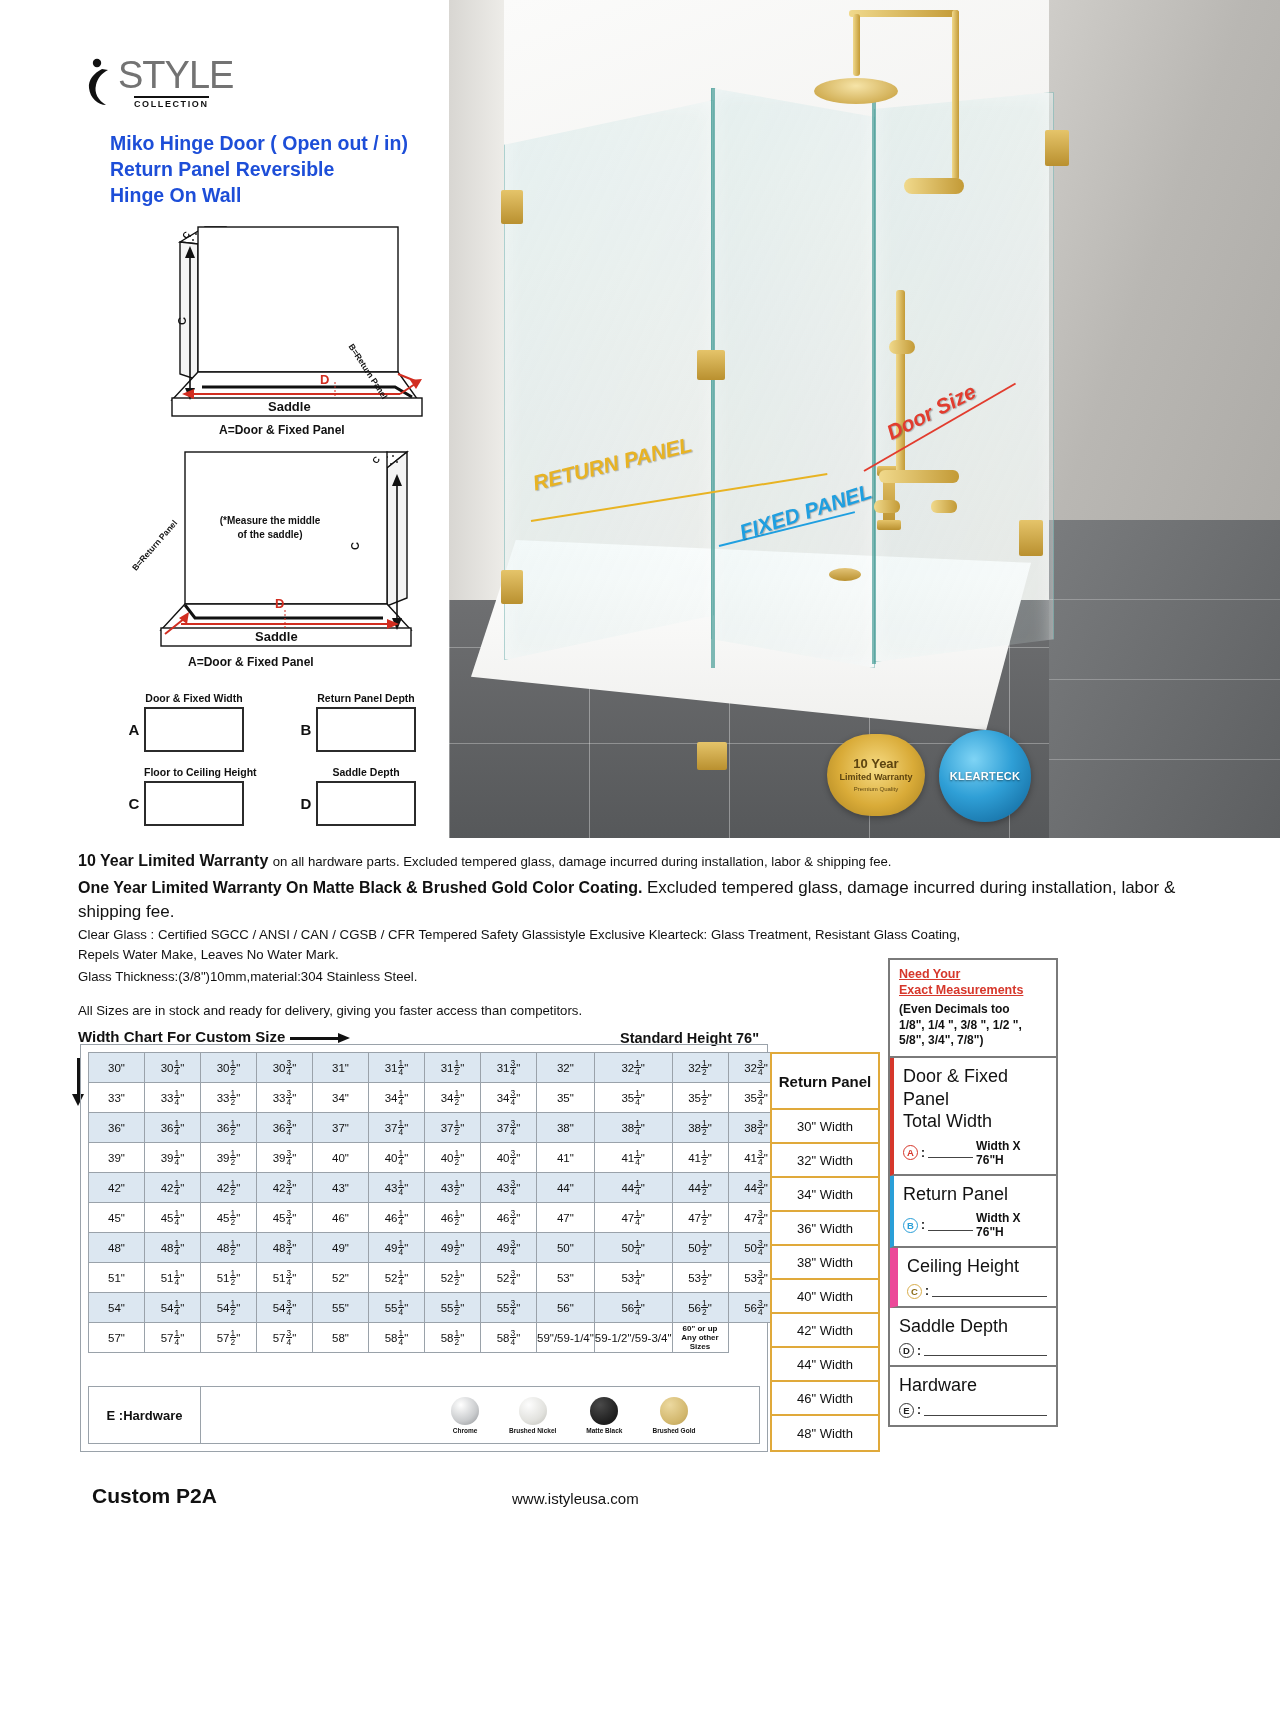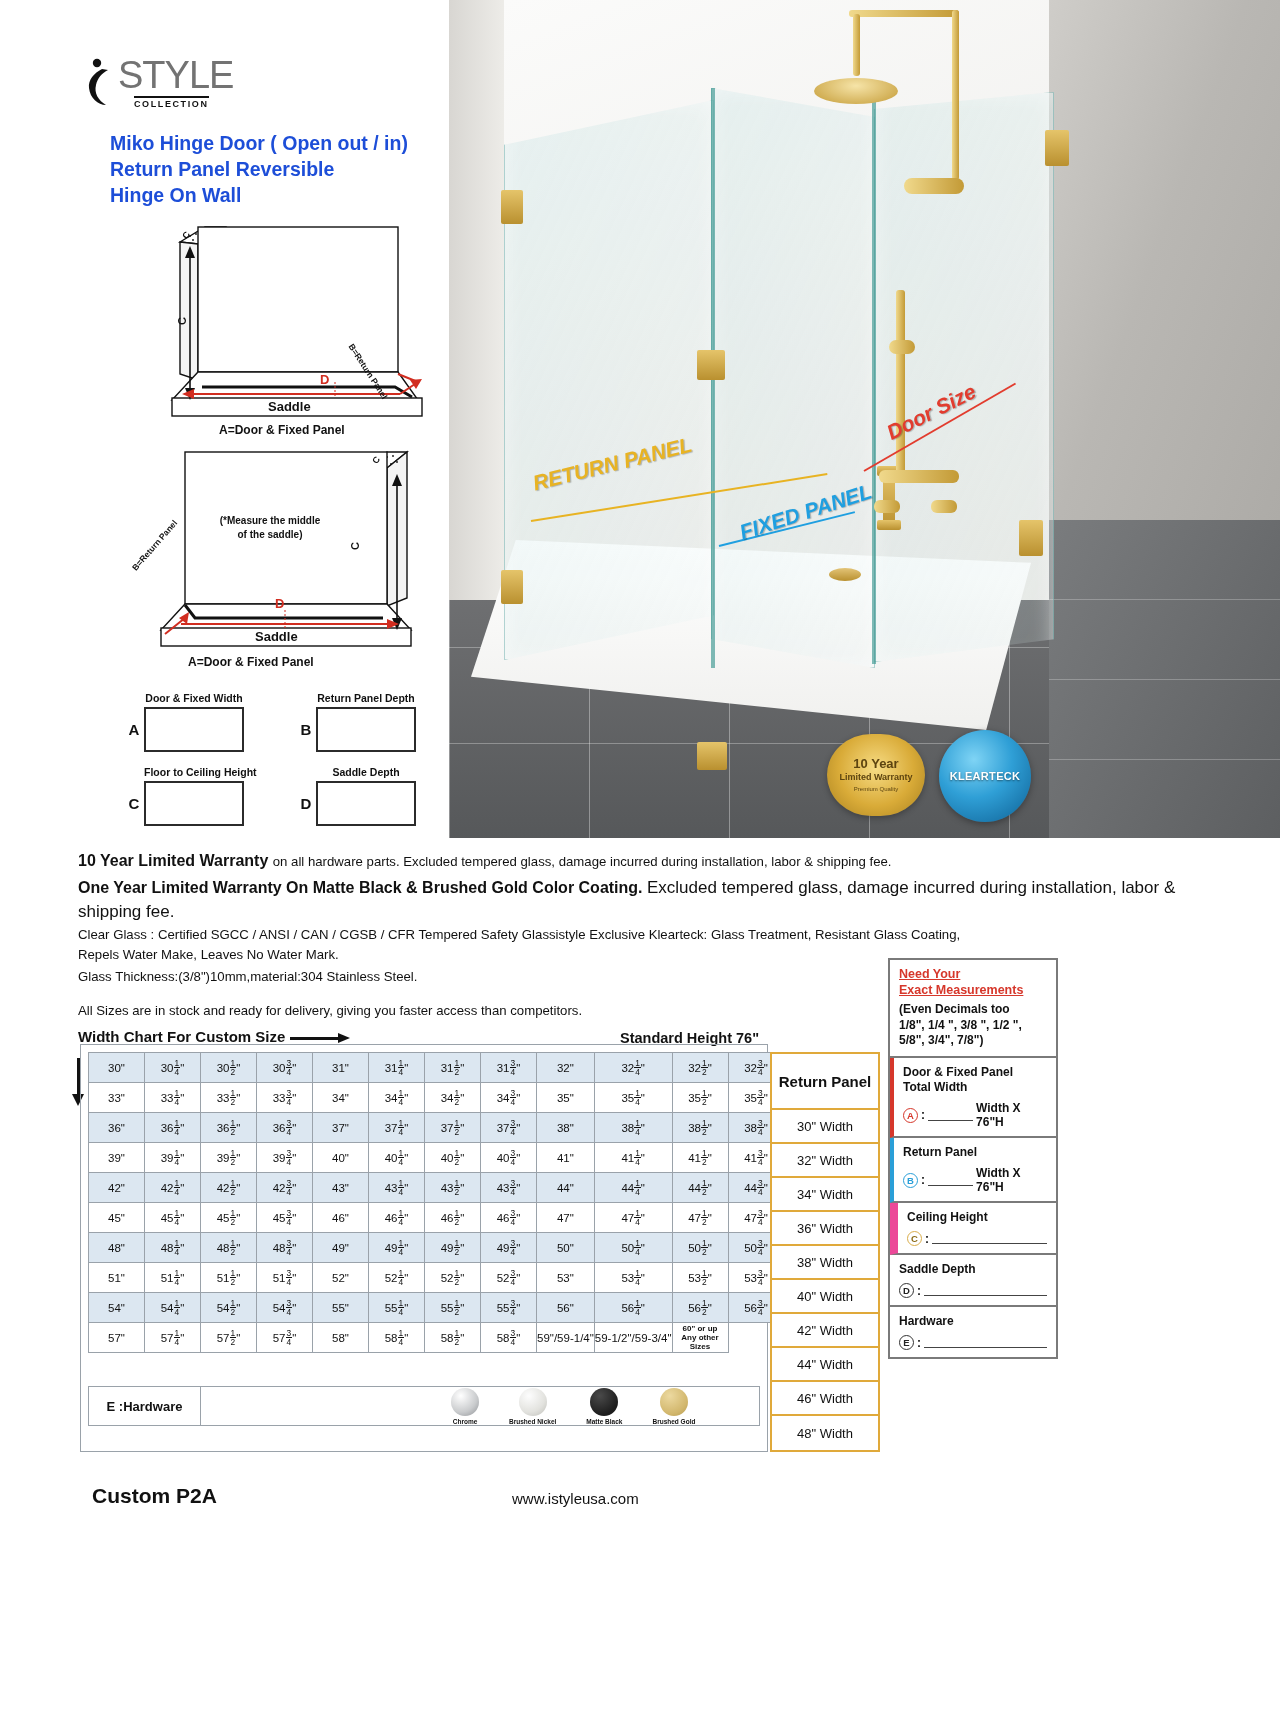--- a/index.html
+++ b/index.html
@@ -146,21 +146,21 @@
     font-size:11.5px; color:#111; padding:0;
   }
   td.sh{ background:#dce7f1; }
   td.wh{ background:#ffffff; }
   .frac{ display:inline-block; vertical-align:-0.35em; font-size:8.4px; line-height:1;
     text-align:center; margin:0 0px; }
   .frac .n{ display:block; border-bottom:1px solid #111; padding:0 1px; }
   .frac .d{ display:block; padding:0 1px; }
   .num{ font-size:11.5px; }
 
-  .hwrow{ position:absolute; left:88px; top:1386px; width:672px; height:40px;
+  .hwrow{ position:absolute; left:88px; top:1386px; width:672px; height:58px;
     border:1px solid #9aa2aa; display:flex; align-items:center; background:#fff; }
   .hwrow-label{ width:112px; text-align:center; font-size:13px; font-weight:bold;
      border-right:1px solid #9aa2aa; height:100%; display:flex; align-items:center; justify-content:center;}
   .swatches{ display:flex; gap:30px; margin-left:250px; }
   .swatch{ text-align:center; }
   .swatch .dot{ width:28px;height:28px;border-radius:50%;margin:0 auto 2px; }
   .swatch .nm{ font-size:6.5px; font-weight:bold; }
   .sw-chrome{ background:radial-gradient(circle at 35% 28%, #ffffff, #c9cbcd 60%, #8d9094); }
   .sw-bn{ background:radial-gradient(circle at 35% 28%, #fdfdfd, #e2e2de 60%, #bdbdb7); }
   .sw-mb{ background:radial-gradient(circle at 35% 28%, #4a4a4a, #1d1d1d 70%); }
@@ -176,21 +176,21 @@
   .rp-item{ height:34px; display:flex;align-items:center;justify-content:center;
     font-size:13px; border-bottom:2px solid #e0a93a; }
   .rp-item:last-child{ border-bottom:none; }
 
   
   .em{ position:absolute; left:888px; top:958px; width:170px; border:2px solid #7a7a7a; background:#fff; }
   .em-sec{ padding:7px 9px; border-bottom:2px solid #7a7a7a; }
   .em-sec:last-child{ border-bottom:none; }
   .em-title-red{ color:#d6372b; font-weight:bold; font-size:12.5px; text-decoration:underline; line-height:1.25; }
   .em-sub{ font-weight:bold; font-size:12px; line-height:1.3; margin-top:4px; }
-  .em-lbl{ font-weight:bold; font-size:12px; line-height:1.25; }
+  .em-lbl{ font-weight:normal; font-size:18px; line-height:1.25; }
   .em-row{ display:flex; align-items:center; gap:3px; margin-top:6px; font-size:12px; font-weight:bold; }
   .circ{ width:15px;height:15px;border-radius:50%; border:1.6px solid #333;
     display:inline-flex;align-items:center;justify-content:center;font-size:9.5px;font-weight:bold;flex:none;}
   .circ-red{ border-color:#d6372b;color:#d6372b; }
   .circ-blue{ border-color:#2a9fd8;color:#2a9fd8; }
   .circ-gold{ border-color:#d9ad4a;color:#8a6a16; }
   .circ-dark{ border-color:#333;color:#222; }
   .uline{ flex:1; border-bottom:1.4px solid #444; height:11px; }
   .uline-sm{ width:48px; border-bottom:1.4px solid #444; height:11px; }
   .em-sec.red{ border-left:4px solid #d6372b; }

